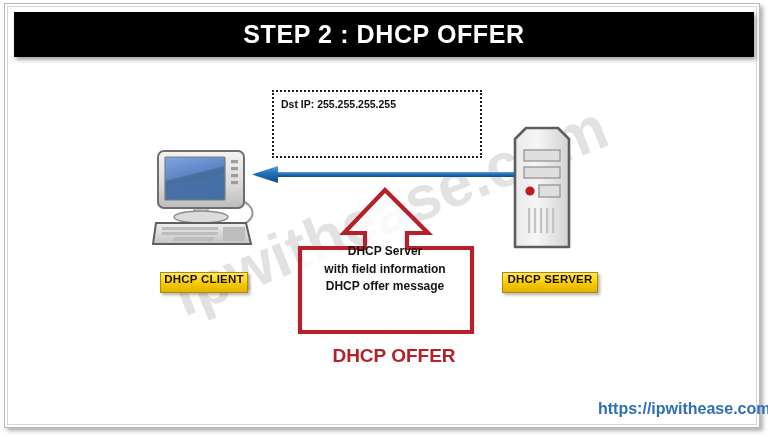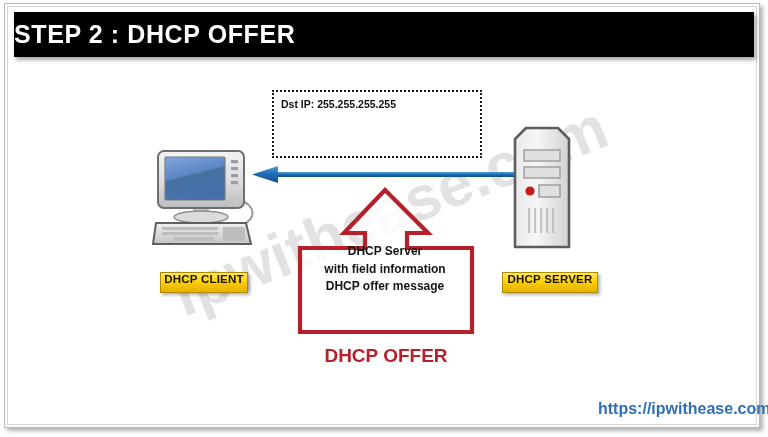--- a/index.html
+++ b/index.html
@@ -41,20 +41,21 @@
   
   #title-bar {
     position: absolute;
     left: 14px;
     top: 12px;
     width: 740px;
     height: 45px;
     background: #000000;
     display: flex;
     align-items: center;
+    justify-content: center;
     box-shadow: 2px 3px 4px rgba(0,0,0,0.35);
     z-index: 6;
   }
   #title-text {
     color: #ffffff;
     font-size: 25px;
     font-weight: bold;
     letter-spacing: 0.6px;
     font-family: "Liberation Sans", sans-serif;
     white-space: nowrap;
@@ -172,21 +173,21 @@
     font-size: 12px;
     font-weight: bold;
     color: #141414;
     line-height: 17.5px;
     white-space: nowrap;
   }
 
   
   #offer-caption {
     position: absolute;
-    left: 290px;
+    left: 298px;
     top: 345px;
     width: 192px;
     text-align: center;
     font-size: 19px;
     font-weight: bold;
     color: #b5202a;
     z-index: 6;
     white-space: nowrap;
   }
 

